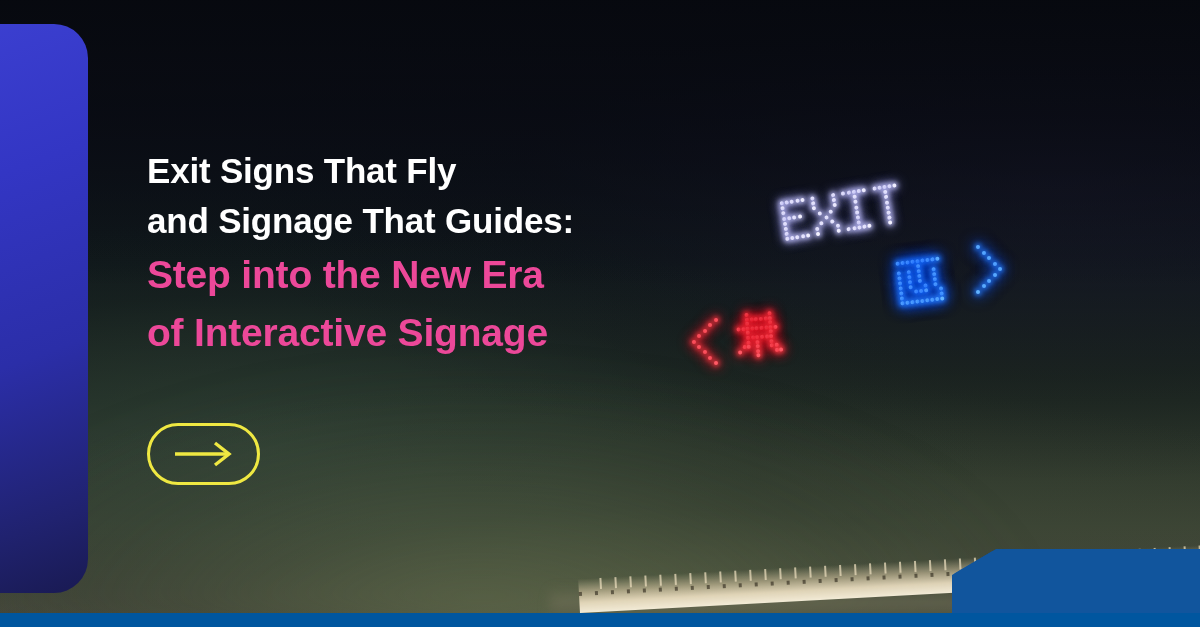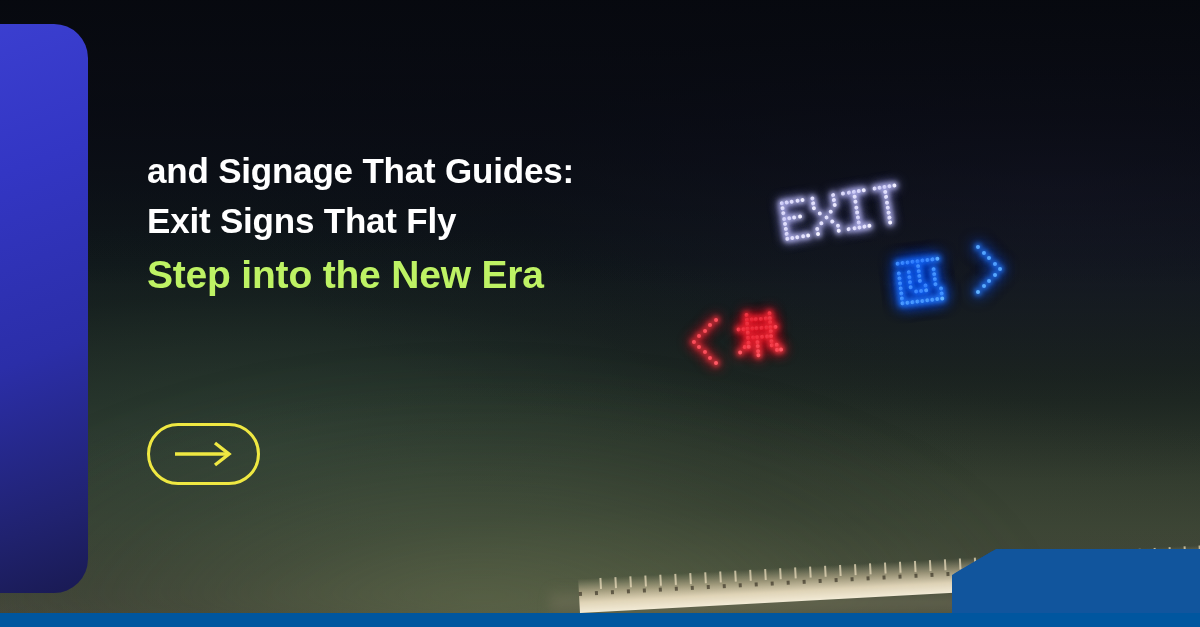--- a/index.html
+++ b/index.html
@@ -83,21 +83,21 @@
     background:linear-gradient(160deg, #3b3fd0 0%, #3336c4 26%, #2b2ea8 58%, #20226f 86%, #191a52 100%);
   }
 
   
   .content { position:absolute; left:147px; top:146px; width:560px; }
   .headline { font-weight:bold; letter-spacing:-0.2px; }
   .line-white {
     color:#ffffff; font-size:35px; line-height:50px; white-space:nowrap;
   }
   .line-yellow {
-    color:#bef264; font-size:39px; line-height:58px; white-space:nowrap;
+    color:#ec4899; font-size:39px; line-height:58px; white-space:nowrap;
   }
 
   
   .cta {
     position:absolute; left:147px; top:423px;
     width:113px; height:62px;
     border:3.5px solid #efe842;
     border-radius:31px;
     display:flex; align-items:center; justify-content:center;
     background:transparent; cursor:pointer;
@@ -320,23 +320,24 @@
         <span class="dot b" style="left: 16.8px; top: 28px; width: 4px; height: 4px;"></span>
         <span class="dot b" style="left: 11.2px; top: 33.6px; width: 4px; height: 4px;"></span>
         <span class="dot b" style="left: 5.6px; top: 39.2px; width: 4px; height: 4px;"></span>
         <span class="dot b" style="left: 0px; top: 44.8px; width: 4px; height: 4px;"></span>
       </div>
   </div>
 
   <div class="accent-strip"></div>
 
   <div class="content">
+    <div class="headline line-white">Exit Signs That Fly</div>
     <div class="headline line-white">and Signage That Guides:</div>
-    <div class="headline line-white">Exit Signs That Fly</div>
     <div class="headline line-yellow">Step into the New Era</div>
+    <div class="headline line-yellow">of Interactive Signage</div>
   </div>
 
   <div class="cta">
     <span>
       <svg width="62" height="26" viewBox="0 0 62 26" fill="none">
         <path d="M2 13 H55" stroke="#efe842" stroke-width="3.4" stroke-linecap="butt"></path>
         <path d="M42 2 L56 13 L42 24" stroke="#efe842" stroke-width="3.4" fill="none" stroke-linecap="butt" stroke-linejoin="miter"></path>
       </svg>
     </span>
   </div>

